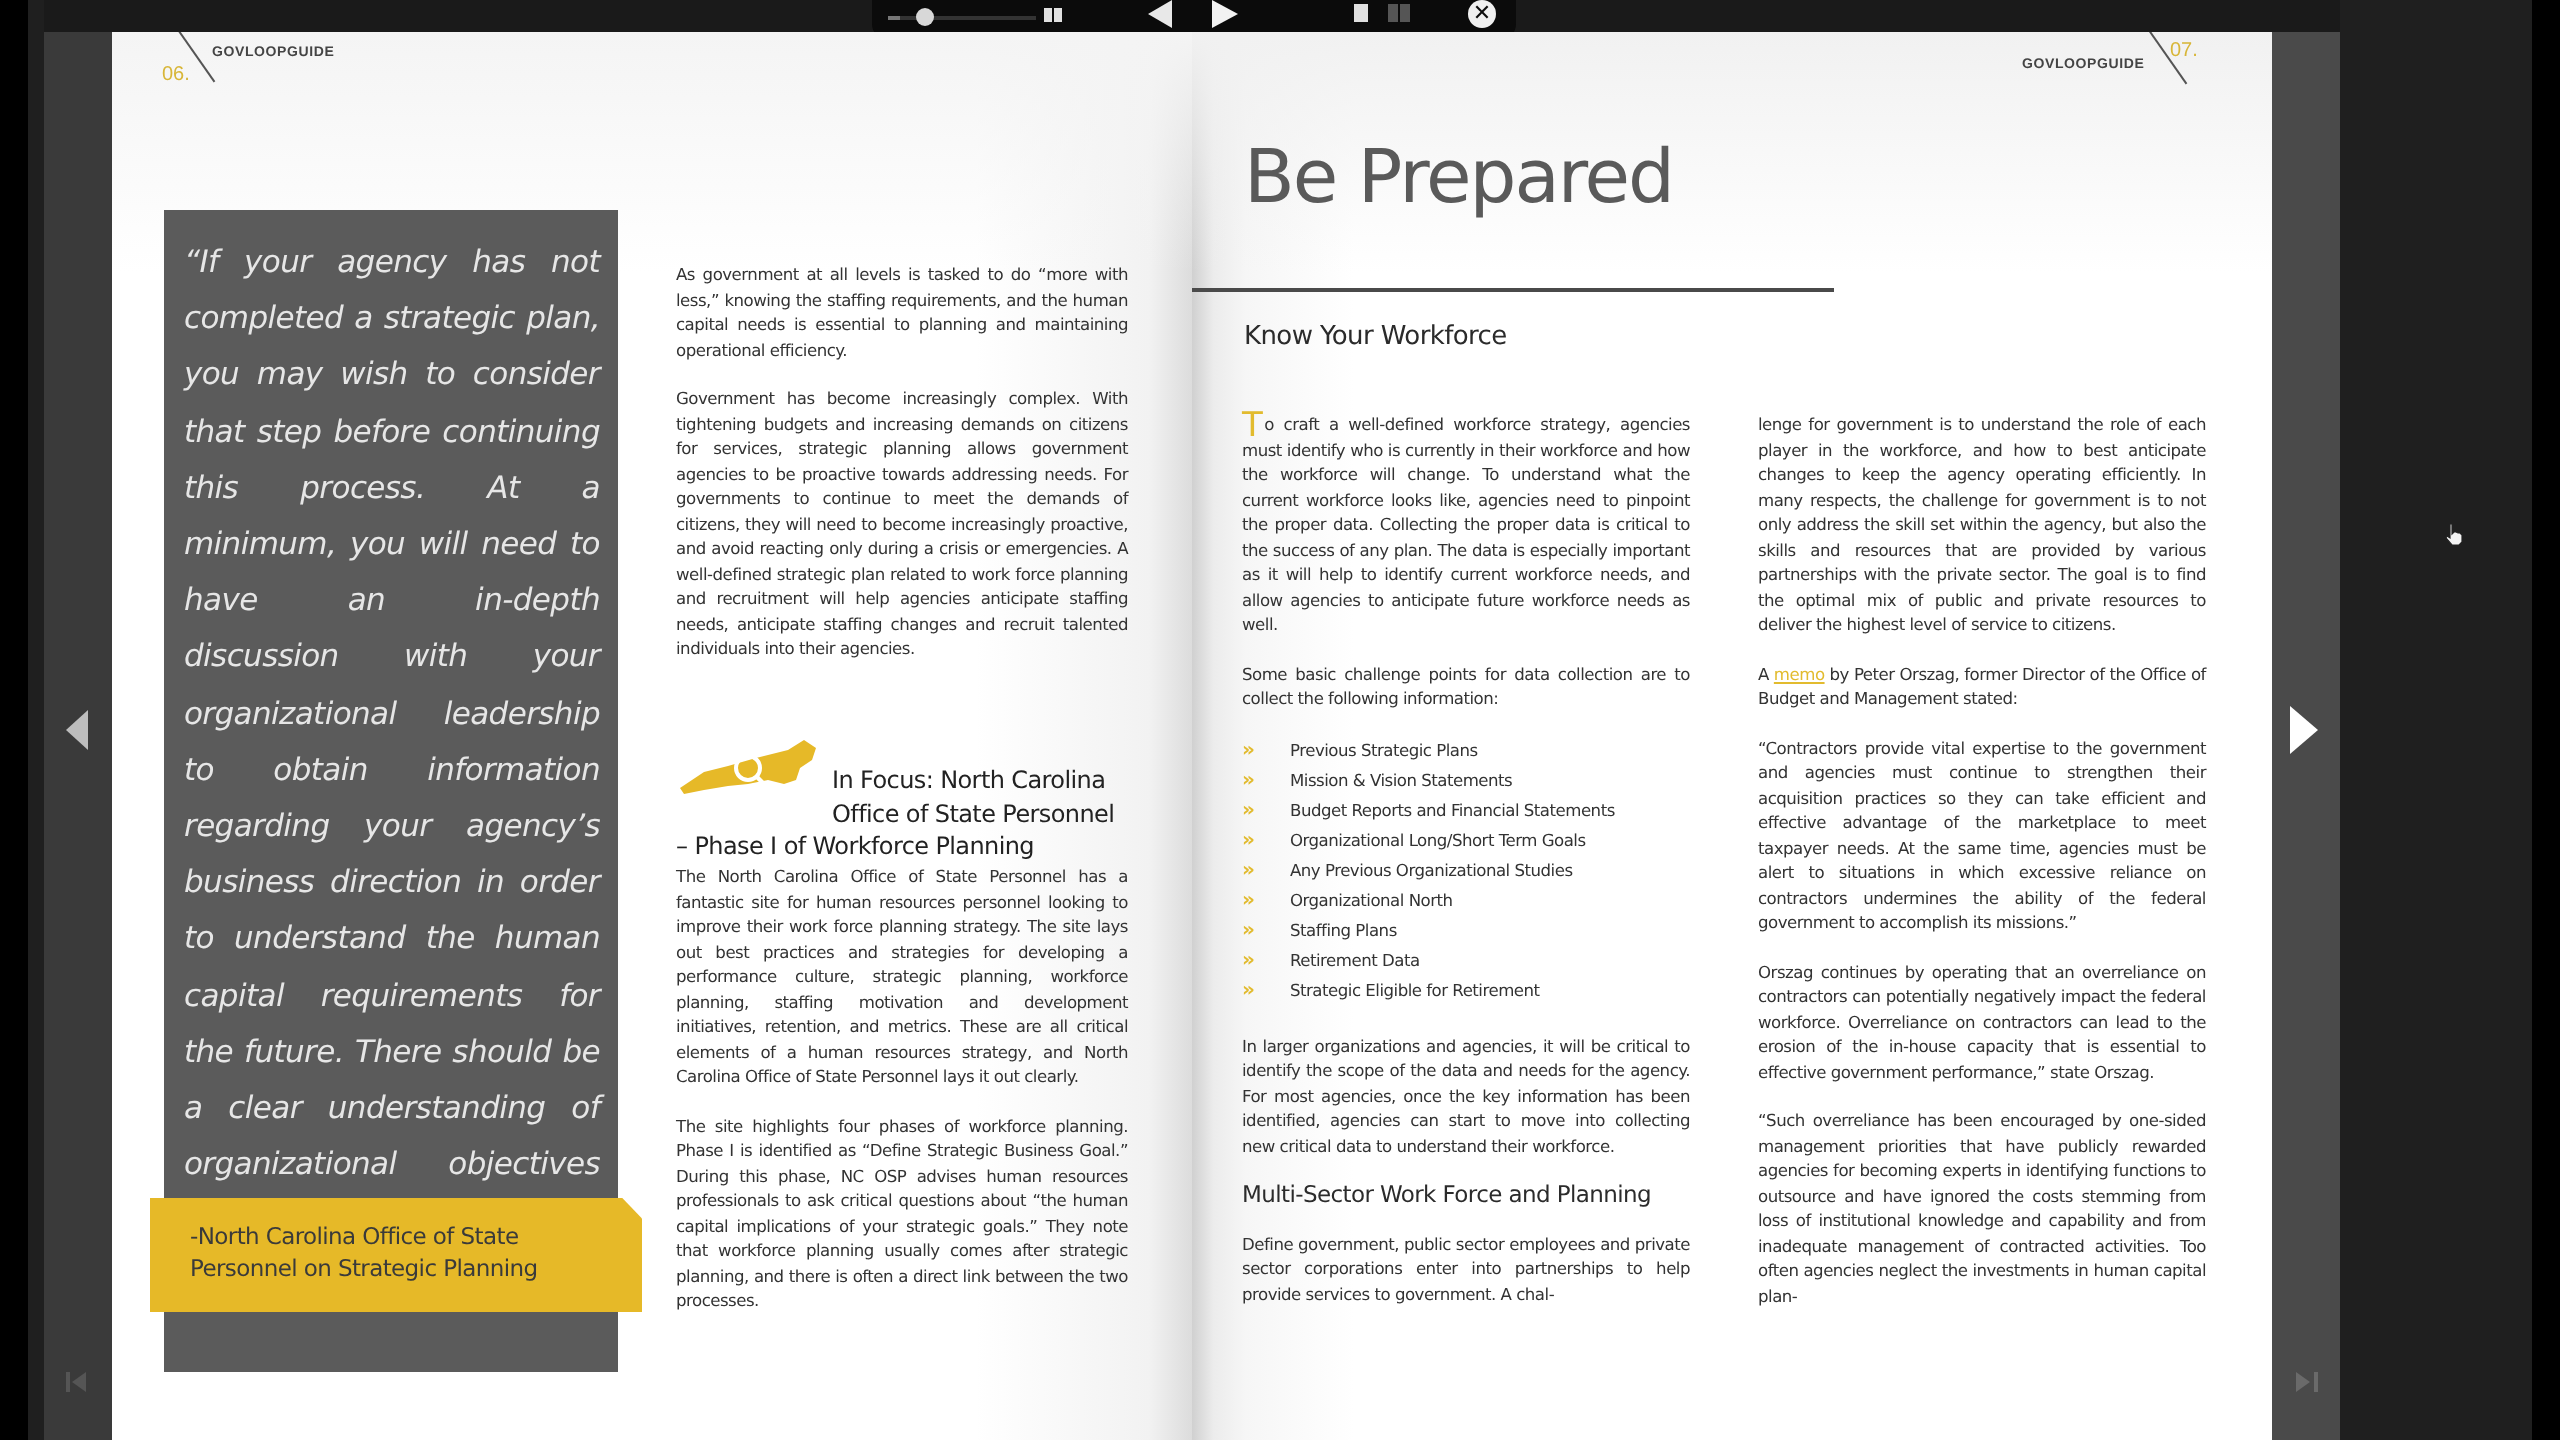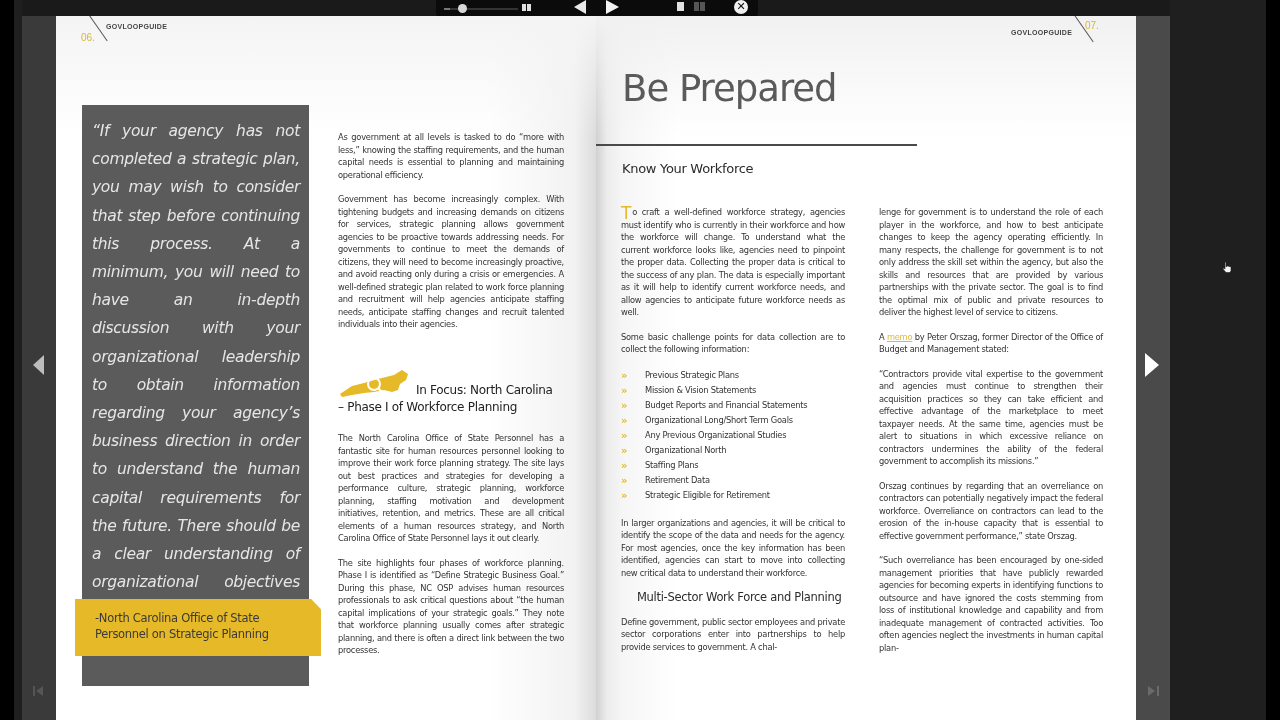--- a/index.html
+++ b/index.html
@@ -71,21 +71,21 @@
 
   .title { position: absolute; left: 26px; top: 51px; font-family: "DejaVu Sans", sans-serif; font-weight: normal; font-size: 37px; letter-spacing: -1px; color: #5a5a5a; }
   .subtitle { position: absolute; left: 26px; top: 105px; font-family: "DejaVu Sans", sans-serif; font-size: 13px; color: #2b2b2b; letter-spacing: -0.3px; margin-top: 40px; }
   .title-rule { position: absolute; left: 0; top: 128px; width: 321px; height: 2px; background: #4a4a4a; }
 
   .col-r1 { position: absolute; left: 25px; top: 190px; width: 224px; }
   .dropcap { color: #e2bb2e; font-size: 17px; line-height: 10px; float: left; margin-right: 1px; margin-top: 2px; }
   .bullets { list-style: none; margin-bottom: 14px; }
   .bullets li { position: relative; padding-left: 24px; line-height: 15px; font-size: 8.3px; color: #333; }
   .bullets li .chev { position: absolute; left: 0; top: 0; color: #e2bb2e; font-weight: bold; font-size: 10px; letter-spacing: -2px; }
-  .section-head { font-family: "DejaVu Sans", sans-serif; font-size: 11.5px; color: #2b2b2b; margin: 6px 0 12px 16px; letter-spacing: -0.3px; }
+  .section-head { font-family: "DejaVu Sans", sans-serif; font-size: 11.5px; color: #2b2b2b; margin: 6px 0 12px 0; letter-spacing: -0.3px; }
   .col-r2 { position: absolute; left: 283px; top: 190px; width: 224px; }
   .memo-link { color: #e2bb2e; text-decoration: underline; cursor: pointer; }
 </style>
 </head>
 <body>
 
 <div class="viewer">
   <div class="left-gutter"></div>
   <div class="left-rail"></div>
   <div class="top-bar"></div>
@@ -146,20 +146,21 @@
     </div>
 
     <div class="infocus">
       <svg class="nc-map" viewBox="0 0 72 34">
         <path d="M2 28 L14 20 L26 17 L40 13 L56 9 L64 4 L70 8 L68 14 L62 18 L60 24 L54 26 L46 24 L36 26 L26 27 L14 29 L4 31 Z" fill="#e6b928"></path>
         <circle cx="36" cy="18" r="6" fill="none" stroke="#ffffff" stroke-width="2"></circle>
         <line x1="40" y1="22" x2="47" y2="29" stroke="#ffffff" stroke-width="2.2"></line>
       </svg>
       <div class="infocus-title">
         <span class="l1">In Focus: North Carolina</span>
+        <span class="l2">Office of State Personnel</span>
         <span class="l3">– Phase I of Workforce Planning</span>
       </div>
     </div>
 
     <div class="infocus-body body-text">
       <p>The North Carolina Office of State Personnel has a fantastic site for human resources personnel looking to improve their work force planning strategy. The site lays out best practices and strategies for developing a performance culture, strategic planning, workforce planning, staffing motivation and development initiatives, retention, and metrics. These are all critical elements of a human resources strategy, and North Carolina Office of State Personnel lays it out clearly.</p>
       <p>The site highlights four phases of workforce planning. Phase I is identified as “Define Strategic Business Goal.” During this phase, NC OSP advises human resources professionals to ask critical questions about “the human capital implications of your strategic goals.” They note that workforce planning usually comes after strategic planning, and there is often a direct link between the two processes.</p>
     </div>
   </div>
 
@@ -188,17 +189,17 @@
       </ul>
       <p>In larger organizations and agencies, it will be critical to identify the scope of the data and needs for the agency. For most agencies, once the key information has been identified, agencies can start to move into collecting new critical data to understand their workforce.</p>
       <div class="section-head">Multi-Sector Work Force and Planning</div>
       <p>Define government, public sector employees and private sector corporations enter into partnerships to help provide services to government. A chal-</p>
     </div>
 
     <div class="col-r2 body-text">
       <p>lenge for government is to understand the role of each player in the workforce, and how to best anticipate changes to keep the agency operating efficiently. In many respects, the challenge for government is to not only address the skill set within the agency, but also the skills and resources that are provided by various partnerships with the private sector. The goal is to find the optimal mix of public and private resources to deliver the highest level of service to citizens.</p>
       <p><span>A </span><span class="memo-link">memo</span><span> by Peter Orszag, former Director of the Office of Budget and Management stated:</span></p>
       <p>“Contractors provide vital expertise to the government and agencies must continue to strengthen their acquisition practices so they can take efficient and effective advantage of the marketplace to meet taxpayer needs. At the same time, agencies must be alert to situations in which excessive reliance on contractors undermines the ability of the federal government to accomplish its missions.”</p>
-      <p>Orszag continues by regarding that an overreliance on contractors can potentially negatively impact the federal workforce. Overreliance on contractors can lead to the erosion of the in-house capacity that is essential to effective government performance,” state Orszag.</p>
+      <p>Orszag continues by operating that an overreliance on contractors can potentially negatively impact the federal workforce. Overreliance on contractors can lead to the erosion of the in-house capacity that is essential to effective government performance,” state Orszag.</p>
       <p>“Such overreliance has been encouraged by one-sided management priorities that have publicly rewarded agencies for becoming experts in identifying functions to outsource and have ignored the costs stemming from loss of institutional knowledge and capability and from inadequate management of contracted activities. Too often agencies neglect the investments in human capital plan-</p>
     </div>
   </div>
 </div>
 
 </body></html>

